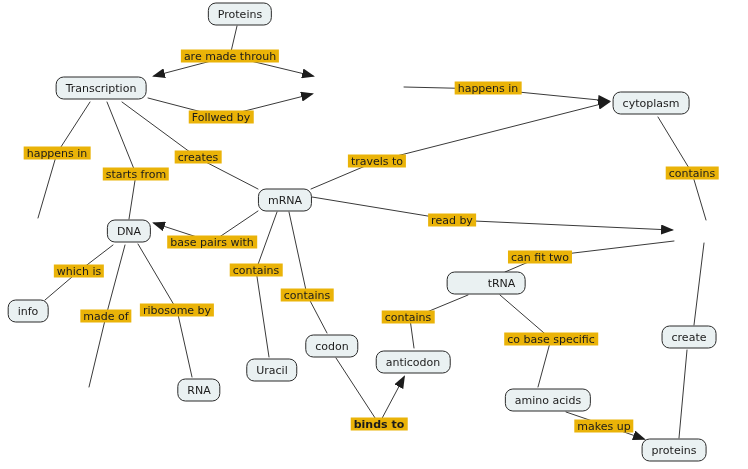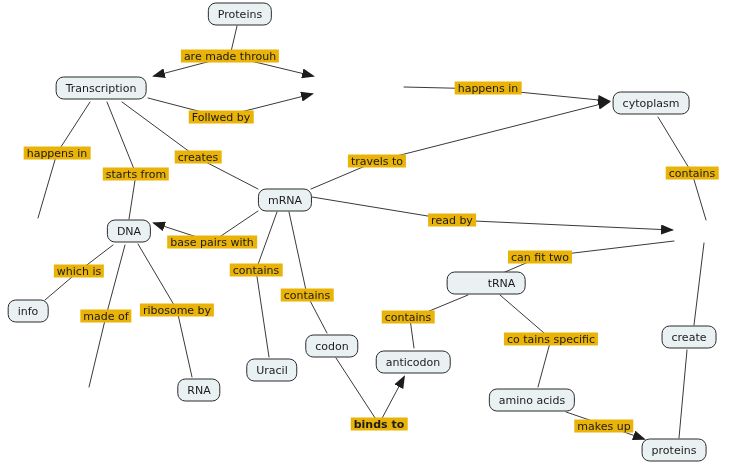--- a/index.html
+++ b/index.html
@@ -83,30 +83,30 @@
     <div class="edge-label" style="left: 692px; top: 173px;">contains</div>
     <div class="edge-label" style="left: 452px; top: 220px;">read by</div>
     <div class="edge-label" style="left: 212px; top: 242px;">base pairs with</div>
     <div class="edge-label" style="left: 79px; top: 271px;">which is</div>
     <div class="edge-label" style="left: 256px; top: 270px;">contains</div>
     <div class="edge-label" style="left: 540px; top: 257px;">can fit two</div>
     <div class="edge-label" style="left: 307px; top: 295px;">contains</div>
     <div class="edge-label" style="left: 177px; top: 310px;">ribosome by</div>
     <div class="edge-label" style="left: 106px; top: 316px;">made of</div>
     <div class="edge-label" style="left: 408px; top: 317px;">contains</div>
-    <div class="edge-label" style="left: 551px; top: 339px;">co tains specific</div>
+    <div class="edge-label" style="left: 551px; top: 339px;">co base specific</div>
     <div class="edge-label" style="left: 379px; top: 424px; font-weight: bold;">binds to</div>
     <div class="edge-label" style="left: 604px; top: 426px;">makes up</div>
     <div class="concept-node" style="left: 240px; top: 14px;">Proteins</div>
     <div class="concept-node" style="left: 101px; top: 88px;">Transcription</div>
     <div class="concept-node" style="left: 651px; top: 103px;">cytoplasm</div>
     <div class="concept-node" style="left: 129px; top: 231px;">DNA</div>
     <div class="concept-node" style="left: 285px; top: 200px;">mRNA</div>
     <div class="concept-node" style="left: 486px; top: 283px; padding-left: 40px;">tRNA</div>
     <div class="concept-node" style="left: 28px; top: 311px;">info</div>
     <div class="concept-node" style="left: 199px; top: 390px;">RNA</div>
     <div class="concept-node" style="left: 272px; top: 370px;">Uracil</div>
     <div class="concept-node" style="left: 332px; top: 346px;">codon</div>
     <div class="concept-node" style="left: 413px; top: 362px;">anticodon</div>
     <div class="concept-node" style="left: 689px; top: 337px;">create</div>
-    <div class="concept-node" style="left: 532px; top: 400px;">amino acids</div>
+    <div class="concept-node" style="left: 548px; top: 400px;">amino acids</div>
     <div class="concept-node" style="left: 674px; top: 450px;">proteins</div>
   </div>
 
 </body></html>

